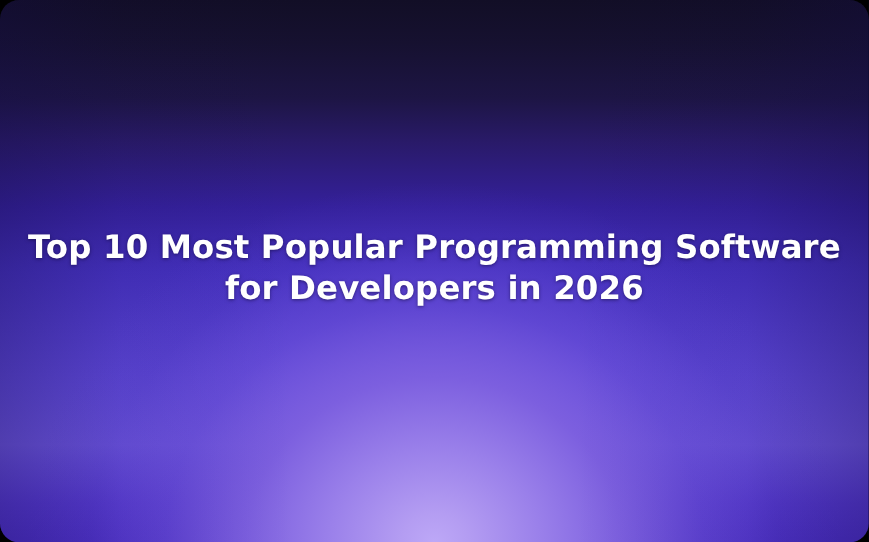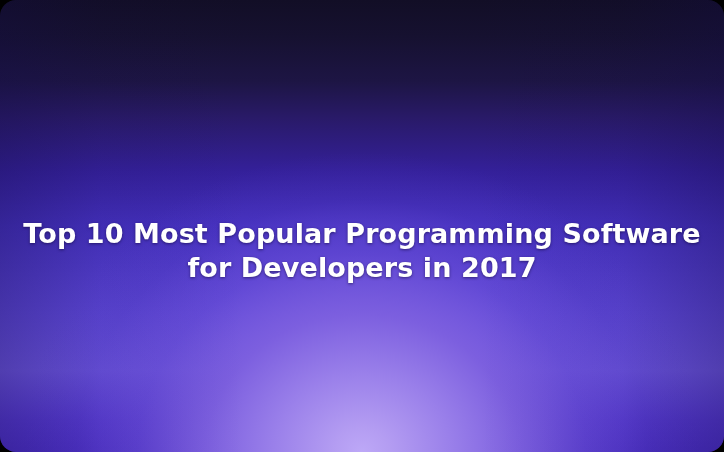--- a/index.html
+++ b/index.html
@@ -71,21 +71,20 @@
     position: absolute;
     left: 0;
     right: 0;
     top: 190px;
     display: flex;
     flex-direction: column;
     align-items: center;
     justify-content: center;
     padding: 0 16px;
     box-sizing: border-box;
-    margin-top: 27px;
   }
 
   .title-line {
     font-family: "DejaVu Sans", "Liberation Sans", sans-serif;
     font-weight: 700;
     font-size: 27px;
     line-height: 34px;
     letter-spacing: 0.1px;
     color: #ffffff;
     text-align: center;
@@ -95,16 +94,16 @@
 </style>
 </head>
 <body>
 
 <div id="slide-card">
 
   <div id="edge-shade"></div>
 
   <div id="title-block">
     <div class="title-line">Top 10 Most Popular Programming Software</div>
-    <div class="title-line">for Developers in 2017</div>
+    <div class="title-line">for Developers in 2026</div>
   </div>
 
 </div>
 
 </body></html>

